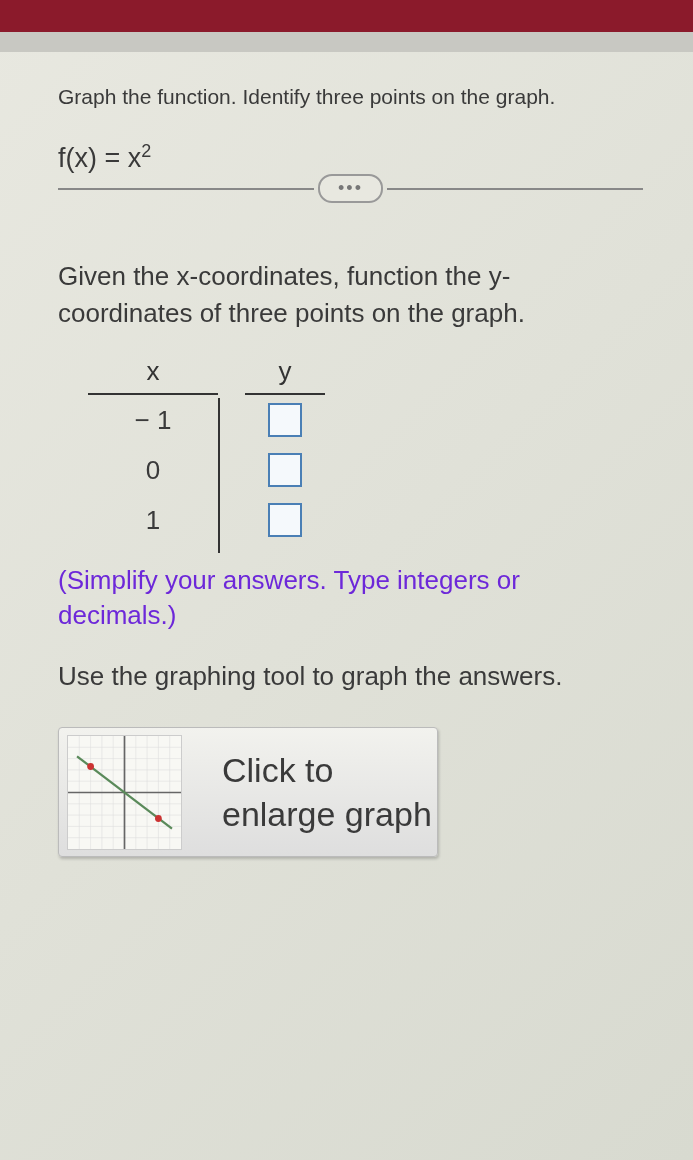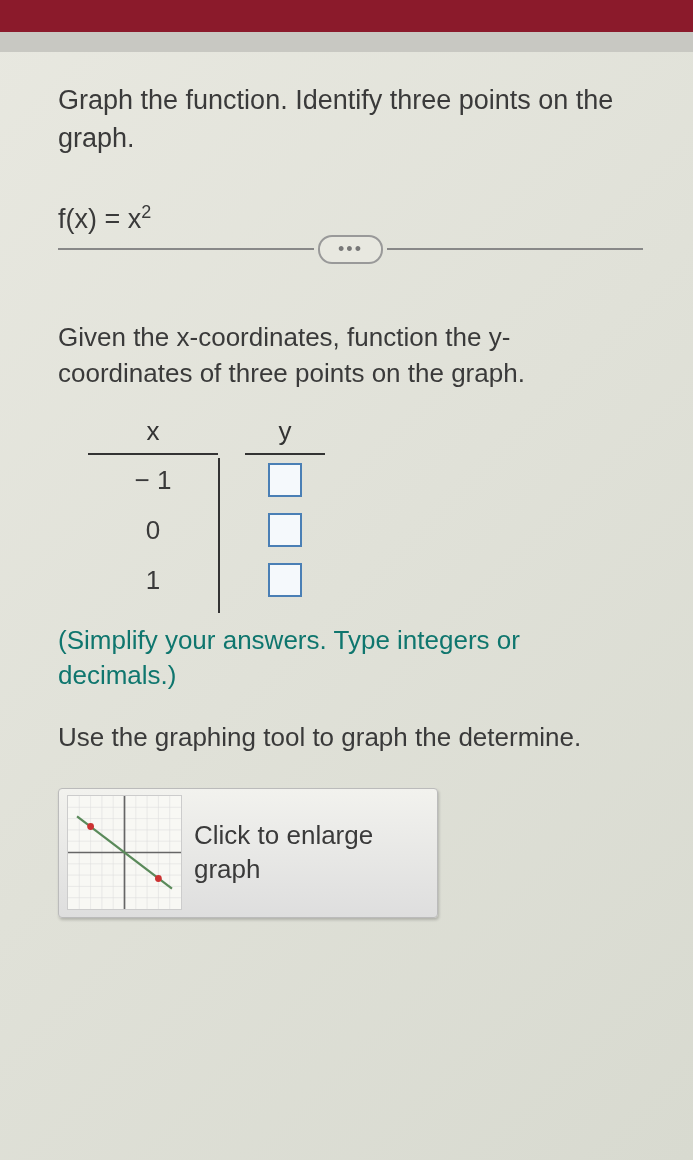--- a/index.html
+++ b/index.html
@@ -17,24 +17,24 @@
     width: 100%;
   }
   .gray-strip {
     height: 20px;
     background: #c8c8c2;
   }
   .content {
     padding: 30px 50px 30px 58px;
   }
   .instruction {
-    font-size: 27px;
+    font-size: 21px;
     line-height: 1.4;
     color: #3a3a3a;
-    margin-bottom: 44px;
+    margin-bottom: 30px;
   }
   .equation {
     font-size: 27px;
     color: #3a3a3a;
   }
   .equation sup {
     font-size: 18px;
     vertical-align: super;
   }
   .divider-row {
@@ -100,21 +100,21 @@
   }
   .input-box {
     width: 34px;
     height: 34px;
     border: 2px solid #4a7fb5;
     background: #f5f9fc;
     cursor: text;
   }
   .hint {
     font-size: 26px;
-    color: #0f766e;
+    color: #6d28d9;
     line-height: 1.35;
     margin-bottom: 28px;
   }
   .use-tool {
     font-size: 26px;
     color: #3a3a3a;
     margin-bottom: 35px;
   }
   .graph-widget {
     display: flex;
@@ -131,24 +131,24 @@
   .mini-graph {
     width: 115px;
     height: 115px;
     border: 1px solid #ccc;
     background: #f8f8f4;
     position: relative;
     flex-shrink: 0;
   }
   .mini-graph svg { width: 100%; height: 100%; }
   .graph-label {
-    font-size: 26px;
+    font-size: 34px;
     color: #3a3a3a;
     line-height: 1.3;
-    margin-left: 12px;
+    margin-left: 40px;
   }
 </style>
 </head>
 <body>
 
 <div class="top-bar"></div>
 <div class="gray-strip"></div>
 
 <div class="content">
 
@@ -181,21 +181,21 @@
           <div class="input-box"></div>
         </div>
       <div class="cell">
           <div class="input-box"></div>
         </div>
     </div>
   </div>
 
   <div class="hint">(Simplify your answers. Type integers or decimals.)</div>
 
-  <div class="use-tool">Use the graphing tool to graph the determine.</div>
+  <div class="use-tool">Use the graphing tool to graph the answers.</div>
 
   <div class="graph-widget">
     <div class="mini-graph">
       <svg viewBox="0 0 100 100">
         <g stroke="#ddd" stroke-width="0.5">
           <line x1="10" y1="0" x2="10" y2="100"></line>
             <line x1="20" y1="0" x2="20" y2="100"></line>
           <line x1="30" y1="0" x2="30" y2="100"></line>
             <line x1="40" y1="0" x2="40" y2="100"></line>
           <line x1="60" y1="0" x2="60" y2="100"></line>

